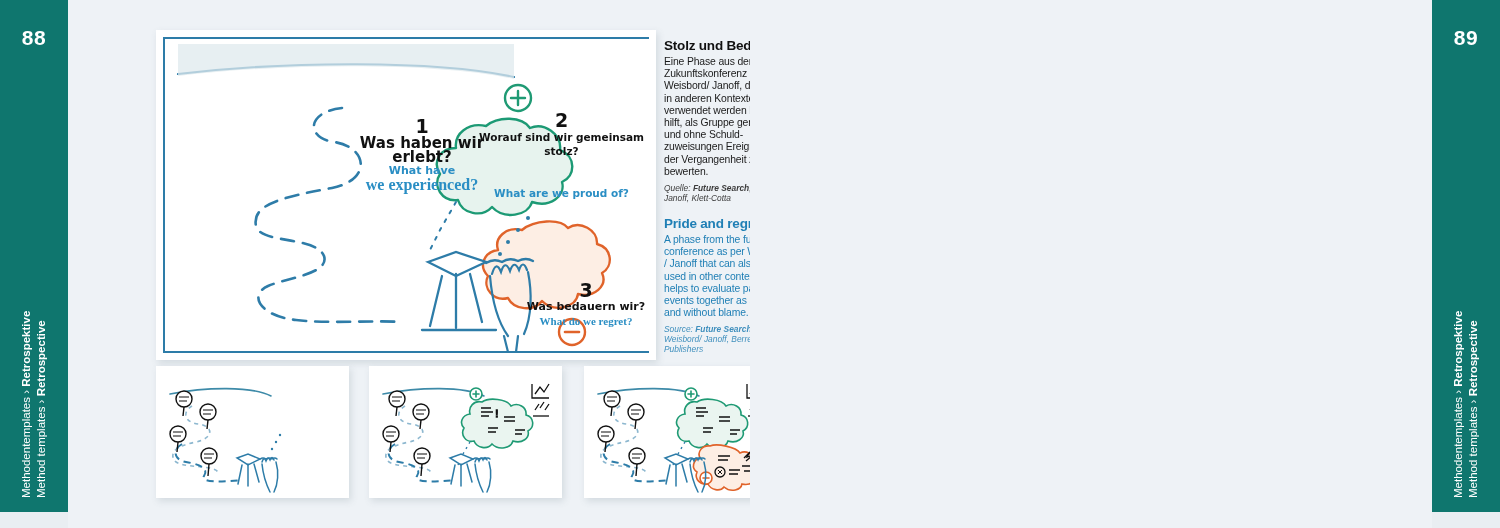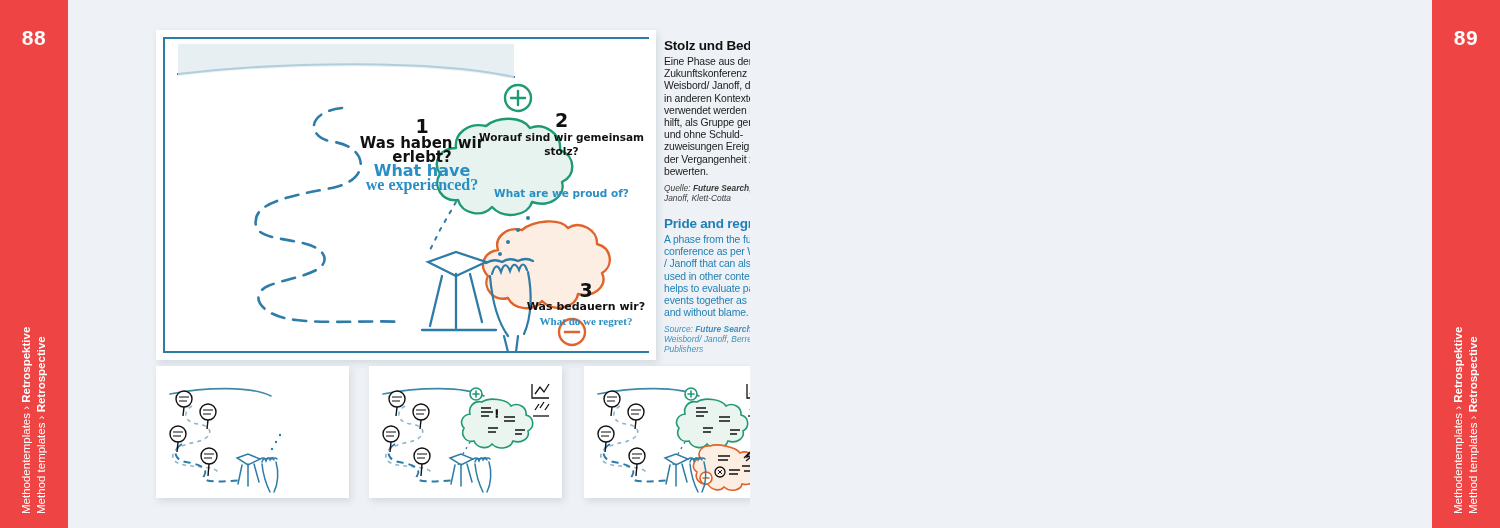--- a/index.html
+++ b/index.html
@@ -1,21 +1,21 @@
 <!DOCTYPE html>
 <html><head>
 <meta charset="utf-8">
 <style>
   html,body{margin:0;padding:0;}
   body{width:1500px;height:528px;background:#eef2f5;font-family:"Liberation Sans",sans-serif;overflow:hidden;position:relative;}
 
   .spread{position:absolute;inset:0;background:#e9eef2;}
 
   
-  .rail{position:absolute;top:0;bottom:0;width:68px;background:#ef4444;color:#fff;}
+  .rail{position:absolute;top:0;bottom:16px;width:68px;background:#0f766e;color:#fff;}
   .rail.left{left:0;}
   .rail.right{right:0;margin-left:20px;}
   .pagenum{position:absolute;top:26px;width:100%;text-align:center;font-size:21px;font-weight:700;letter-spacing:.5px;}
   .breadcrumb{position:absolute;left:0;width:68px;bottom:14px;height:250px;}
   .bcinner{position:absolute;bottom:0;left:50%;transform-origin:left bottom;transform:rotate(-90deg) translateY(50%);white-space:nowrap;font-size:11.5px;line-height:15px;}
   .bcinner .l1{display:block;}
   .bcinner .l2{display:block;}
   .bcinner b{font-weight:700;}
 
   
@@ -140,21 +140,21 @@
           <path d="M336,244 q4,-14 9,-2 q4,-13 9,-1 q4,-12 9,-1 q4,-11 8,0"></path>
           <path d="M334,246 C336,270 342,292 352,306"></path>
           <path d="M372,242 C376,262 376,286 368,304"></path>
           <path d="M348,306 L352,322 M362,306 L360,322"></path>
         </g>
       </svg>
 
       <div style="position:absolute;left:196px;top:86px;width:140px;text-align:center;">
         <div class="hand" style="font-size:19px;color:#111;line-height:20px;">1</div>
         <div class="hand" style="font-size:15px;color:#111;line-height:14px;">Was haben wir erlebt?</div>
-        <div class="hand" style="font-size:16px;color:#2a8ec4;line-height:14px;">What have</div>
+        <div class="hand" style="font-size:11px;color:#2a8ec4;line-height:14px;">What have</div>
         <div class="hand" style="font-size:16px;color:#2a8ec4;line-height:14px;font-family:Liberation Serif, serif;">we experienced?</div>
       </div>
 
       <div style="position:absolute;left:318px;top:80px;width:175px;text-align:center;">
         <div class="hand" style="font-size:19px;color:#111;line-height:20px;">2</div>
         <div class="hand" style="font-size:10.5px;color:#111;line-height:14px;">Worauf sind wir gemeinsam stolz?</div>
         <div class="hand" style="font-size:10.5px;color:#2a8ec4;line-height:14px;margin-top:28px;">What are we proud of?</div>
       </div>
 
       <div style="position:absolute;left:360px;top:250px;width:140px;text-align:center;">

